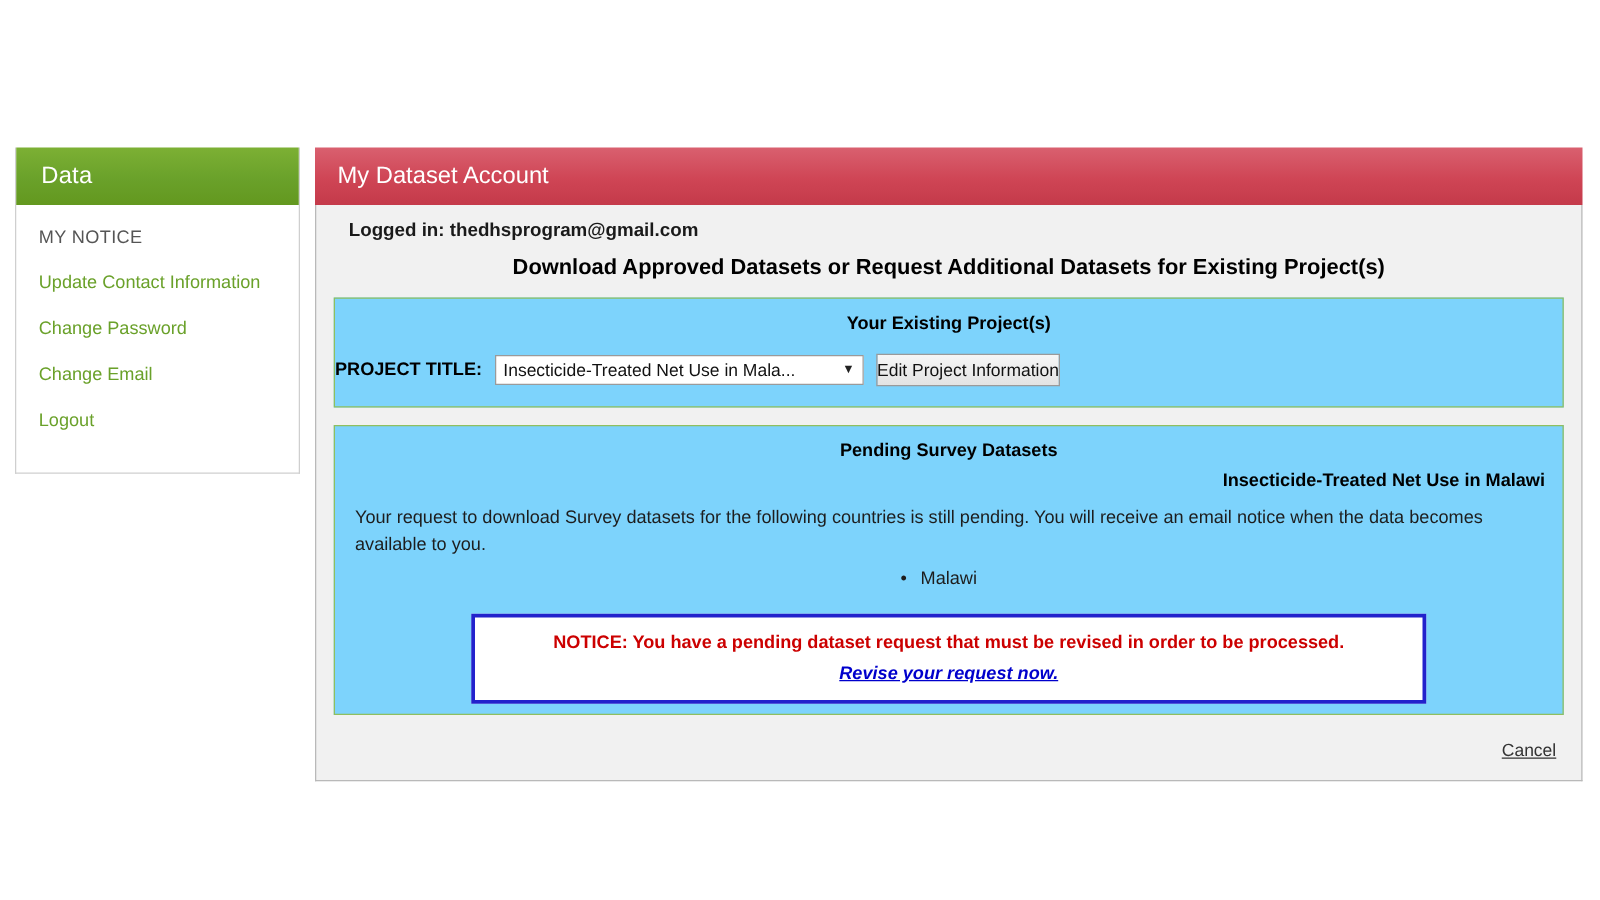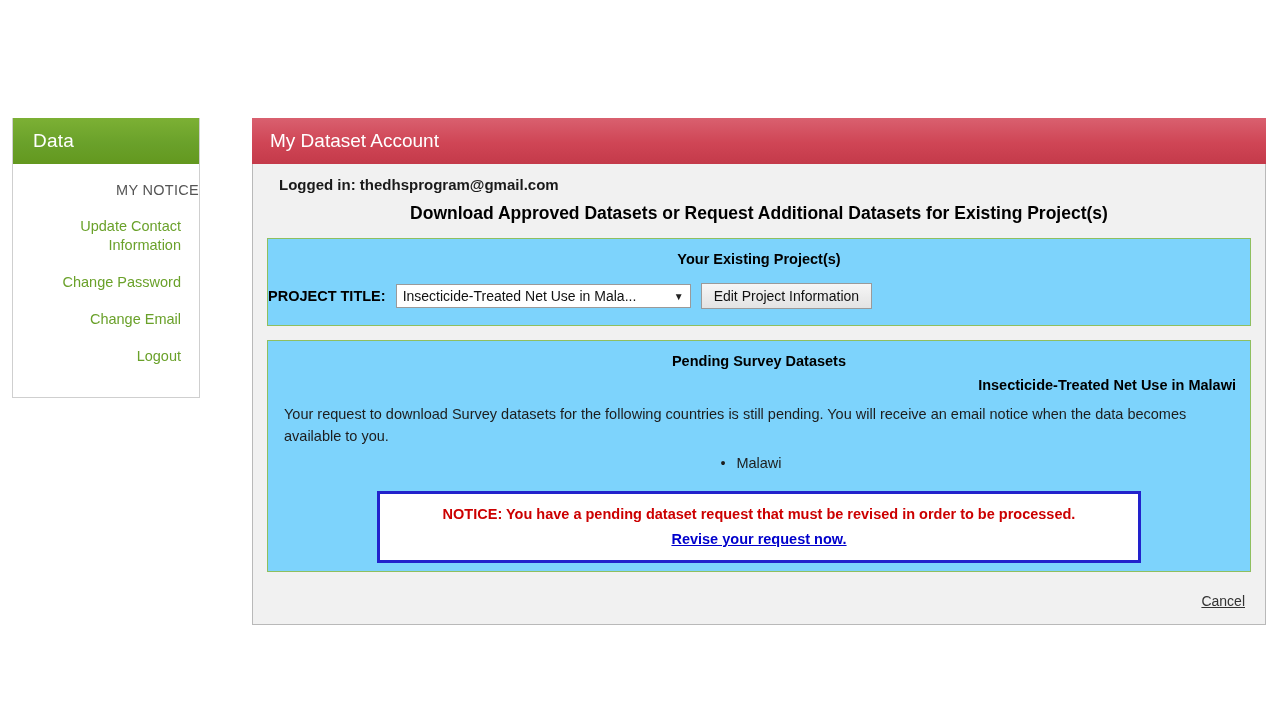--- a/index.html
+++ b/index.html
@@ -16,26 +16,25 @@
     position: relative;
     width: 1280px;
     height: 720px;
   }
 
   
   .sidebar {
     position: absolute;
     left: 12px;
     top: 118px;
-    width: 188px;
+    width: 228px;
     border: 1px solid #cfcfcf;
     border-top: none;
     background: #ffffff;
     box-sizing: border-box;
-    text-align: right;
   }
 
   .sidebar-header {
     height: 46px;
     background: linear-gradient(to bottom, #7cb034 0%, #6aa12a 55%, #63981f 100%);
     color: #ffffff;
     font-size: 19px;
     display: flex;
     align-items: center;
     padding-left: 20px;
@@ -161,21 +160,21 @@
     transform: translateY(-50%);
     font-size: 10px;
     color: #222222;
   }
 
   .btn {
     border: 1px solid #9a9a9a;
     background: linear-gradient(to bottom, #f6f6f6, #e3e3e3);
     font-size: 14px;
     color: #111111;
-    padding: 4px 12px;
+    padding: 4px 0;
     box-sizing: border-box;
     cursor: default;
   }
 
   .box.pending {
     padding: 12px 14px 8px 14px;
     position: relative;
     padding-bottom: 18px;
   }
 
@@ -237,20 +236,21 @@
     text-align: center;
     color: #cc0000;
     font-weight: bold;
     font-size: 14.5px;
     line-height: 20px;
   }
 
   .notice-link-wrap {
     text-align: center;
     margin-top: 6px;
+    font-style: italic;
   }
 
   .notice-link {
     color: #0000cc;
     font-weight: bold;
     font-size: 14.5px;
     text-decoration: underline;
   }
 
   .cancel-row {

